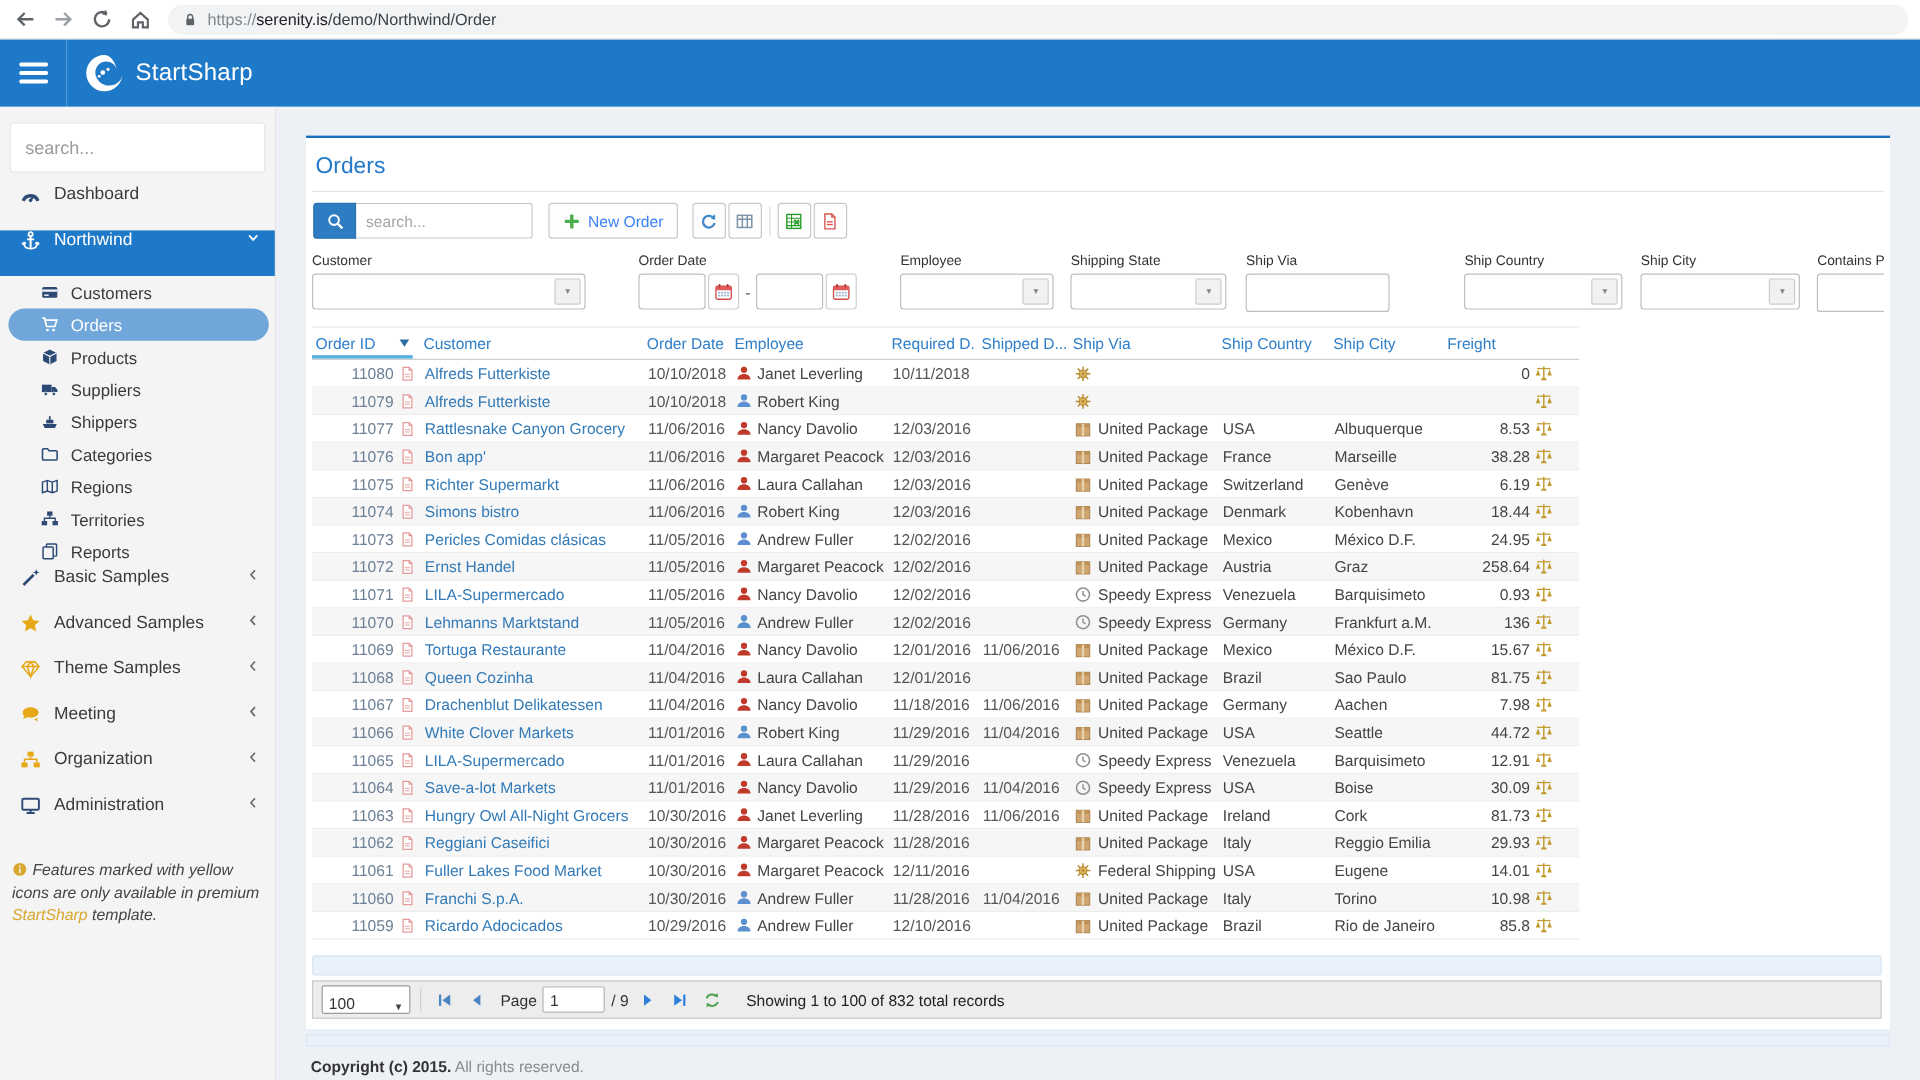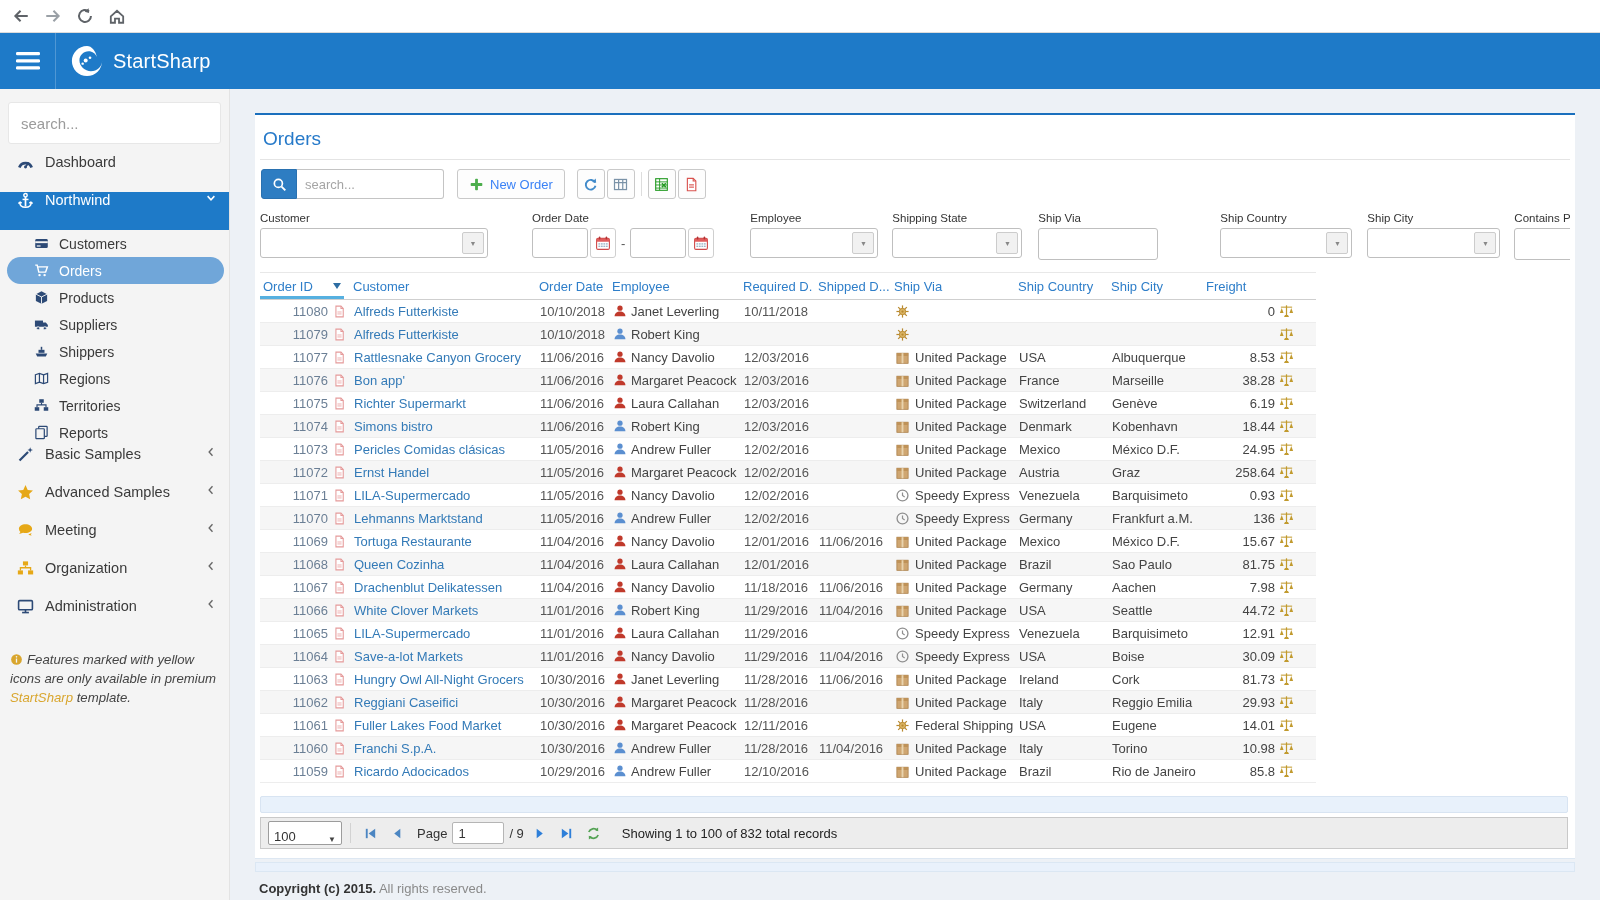--- a/index.html
+++ b/index.html
@@ -179,20 +179,29 @@
         <svg viewBox="0 0 16 16">
           <path d="M13.3 8A5.3 5.3 0 1 1 11.6 4.1" fill="none" stroke="currentColor" stroke-width="1.8"></path>
           <polygon points="11.2,1 11.6,5.4 7.6,4.2" fill="currentColor"></polygon>
         </svg>
       </span>
     <span class="icn nav-ic">
         <svg viewBox="0 0 16 16" fill="none" stroke="currentColor" stroke-width="1.6">
           <path d="M2.5 8.3 8 3.4l5.5 4.9V14H9.8v-3.6H6.2V14H2.5z"></path>
         </svg>
       </span>
+    <div class="url-pill">
+      <span class="icn" style="width:13px;height:13px;color:#5f6368">
+          <svg viewBox="0 0 16 16">
+            <rect x="4" y="7" width="8" height="6.5" rx="1" fill="currentColor"></rect>
+            <path d="M5.5 7.2V5a2.5 2.5 0 0 1 5 0v2.2" fill="none" stroke="currentColor" stroke-width="1.5"></path>
+          </svg>
+        </span>
+      <span class="url-text"><span class="url-scheme">https://</span><span class="url-host">serenity.is</span><span class="url-path">/demo/Northwind/Order</span></span>
+    </div>
   </div>
 
   <div class="app-header">
     <div class="burger-zone">
       <span class="icn">
           <svg viewBox="0 0 22 18">
             <rect y="1" width="22" height="3" rx="1.2" fill="currentColor"></rect>
             <rect y="7.5" width="22" height="3" rx="1.2" fill="currentColor"></rect>
             <rect y="14" width="22" height="3" rx="1.2" fill="currentColor"></rect>
           </svg>
@@ -294,20 +303,28 @@
               <svg viewBox="0 0 16 16" fill="currentColor">
                 <path d="M1.8 10h12.4l-1.6 3.4H3.4z"></path>
                 <rect x="4.8" y="6.2" width="6.4" height="3.2"></rect>
                 <rect x="7.2" y="3" width="1.6" height="3.2"></rect>
               </svg>
             </span>
             <span class="nav-label">Shippers</span>
           </div>
           <div class="nav-sub">
             <span class="icn nav-ic">
+              <svg viewBox="0 0 16 16">
+                <path d="M1.5 4.2a1 1 0 0 1 1-1H6l1.4 1.7h6.1a1 1 0 0 1 1 1v6.3a1 1 0 0 1-1 1h-11a1 1 0 0 1-1-1z" fill="none" stroke="currentColor" stroke-width="1.4"></path>
+              </svg>
+            </span>
+            <span class="nav-label">Categories</span>
+          </div>
+          <div class="nav-sub">
+            <span class="icn nav-ic">
               <svg viewBox="0 0 16 16" fill="none" stroke="currentColor" stroke-width="1.3">
                 <path d="M1.5 4 5.8 2.5l4.4 1.5 4.3-1.5V12l-4.3 1.5L5.8 12l-4.3 1.5z"></path>
                 <line x1="5.8" y1="2.5" x2="5.8" y2="12"></line>
                 <line x1="10.2" y1="4" x2="10.2" y2="13.5"></line>
               </svg>
             </span>
             <span class="nav-label">Regions</span>
           </div>
           <div class="nav-sub">
             <span class="icn nav-ic">
@@ -343,20 +360,34 @@
               </svg>
             </span>
           </div>
           <div class="nav-top premium">
             <span class="icn nav-ic">
               <svg viewBox="0 0 16 16">
                 <polygon points="8,1 10.1,5.6 15,6.2 11.4,9.5 12.4,14.4 8,11.9 3.6,14.4 4.6,9.5 1,6.2 5.9,5.6" fill="currentColor"></polygon>
               </svg>
             </span>
             <span class="nav-label">Advanced Samples</span>
+            <span class="icn nav-chev">
+              <svg viewBox="0 0 16 16" fill="none" stroke="currentColor" stroke-width="1.8">
+                <polyline points="10,3 5.5,8 10,13"></polyline>
+              </svg>
+            </span>
+          </div>
+          <div class="nav-top premium">
+            <span class="icn nav-ic">
+              <svg viewBox="0 0 16 16" fill="none" stroke="currentColor" stroke-width="1.2">
+                <path d="M4.6 2.4h6.8L14.6 6 8 14 1.4 6z"></path>
+                <path d="M1.4 6h13.2M8 14 5.4 6l2.6-3.6L10.6 6z"></path>
+              </svg>
+            </span>
+            <span class="nav-label">Theme Samples</span>
             <span class="icn nav-chev">
               <svg viewBox="0 0 16 16" fill="none" stroke="currentColor" stroke-width="1.8">
                 <polyline points="10,3 5.5,8 10,13"></polyline>
               </svg>
             </span>
           </div>
           <div class="nav-top premium">
             <span class="icn nav-ic">
               <svg viewBox="0 0 16 16">
                 <path d="M14.2 6.3c0 2.3-2.8 4.1-6.2 4.1-.8 0-1.6-.1-2.3-.3L2 11.4l1.2-2A3.9 3.9 0 0 1 1.8 6.3c0-2.3 2.8-4.1 6.2-4.1s6.2 1.8 6.2 4.1z" fill="currentColor"></path>

